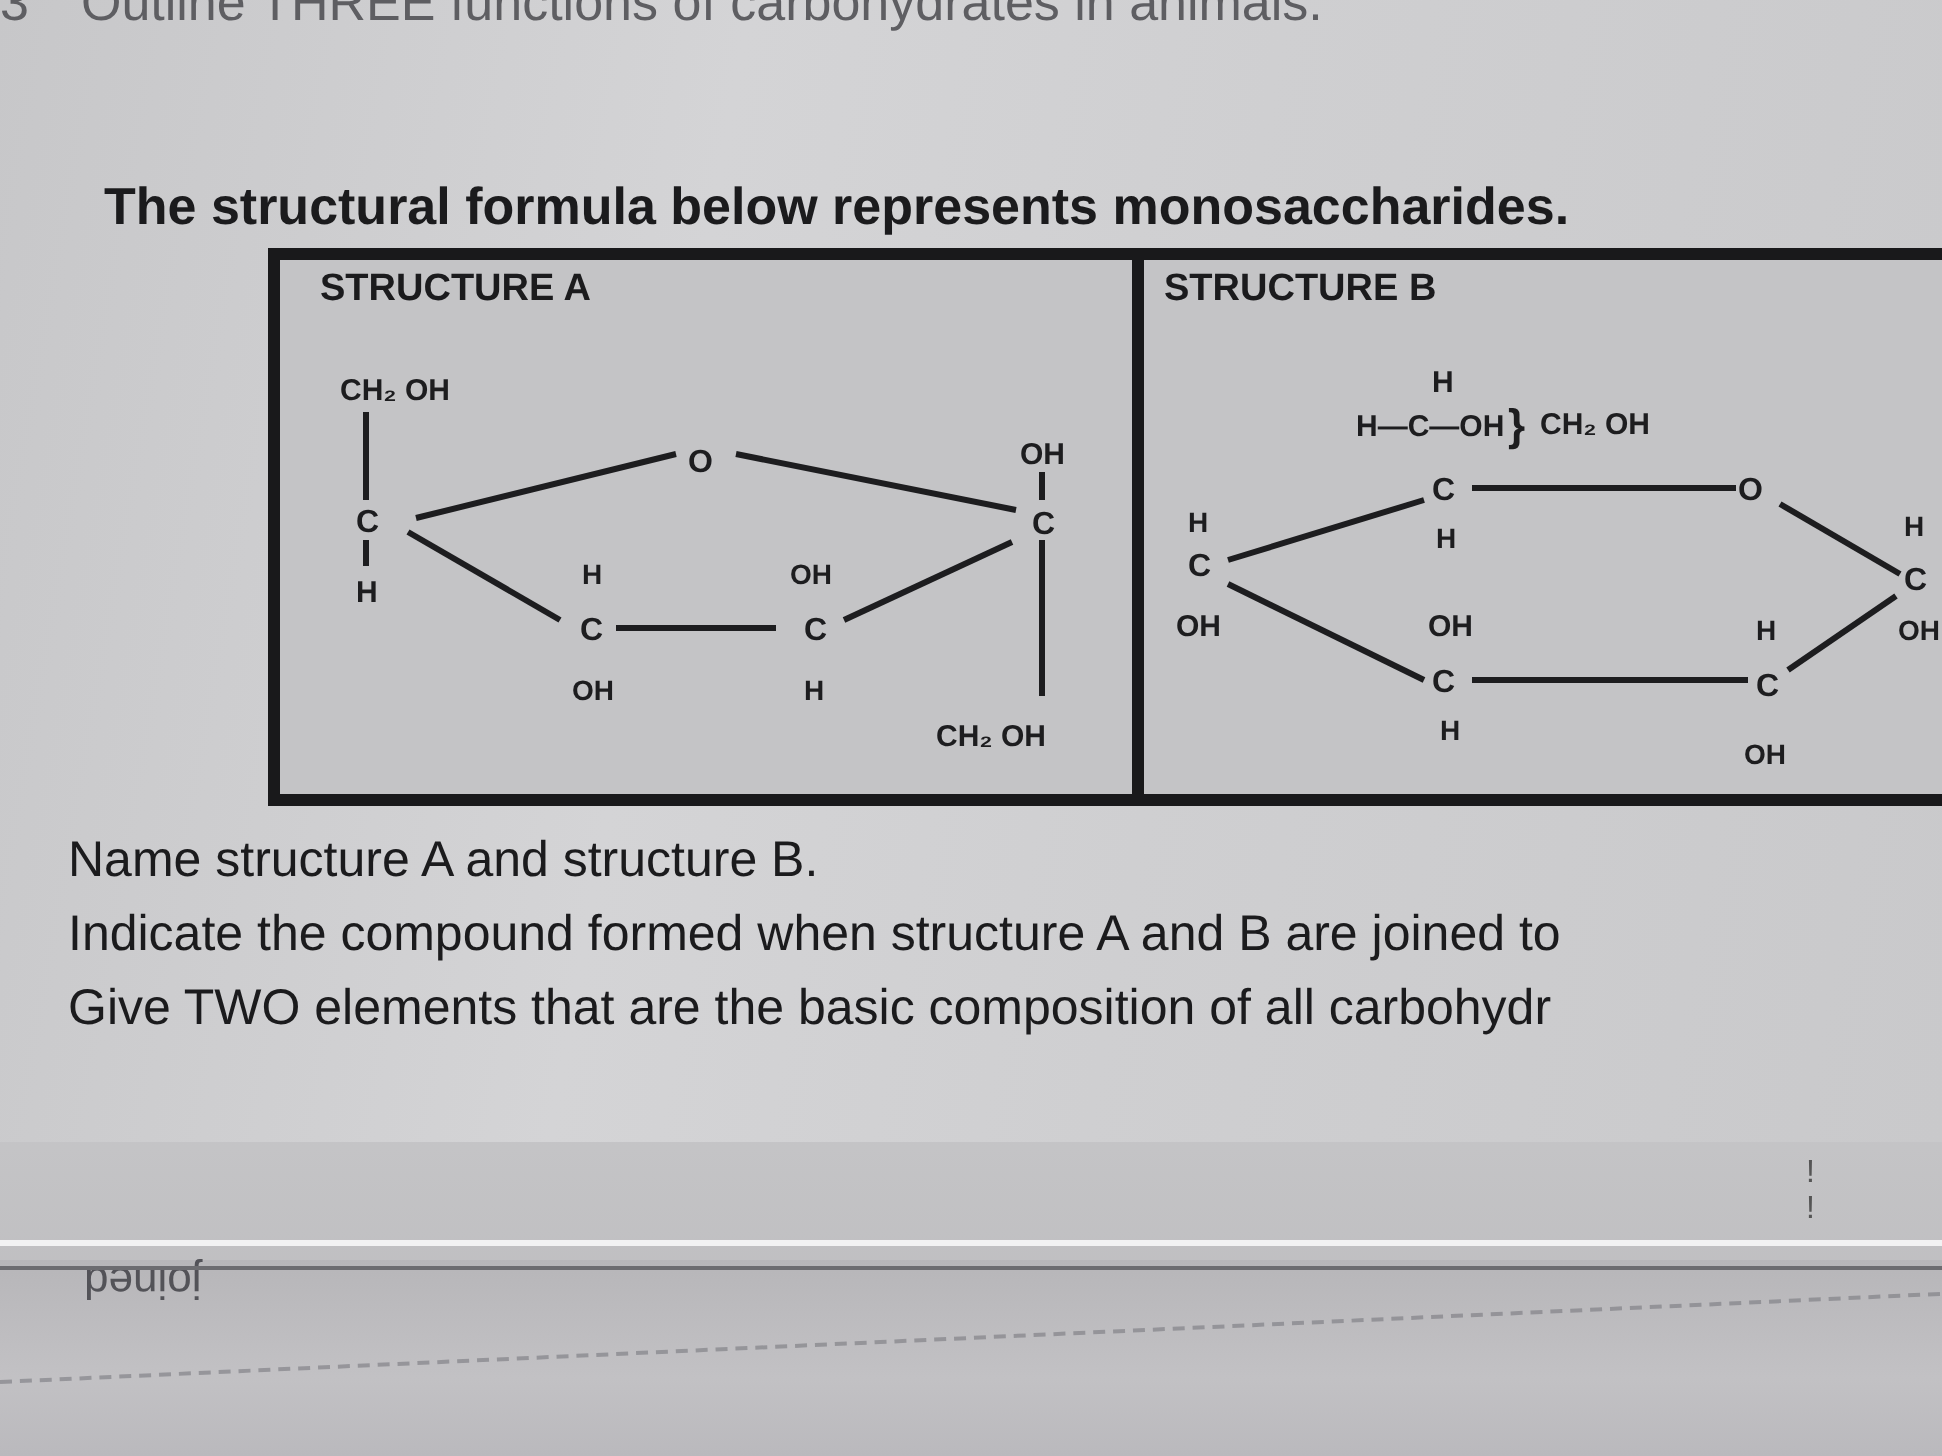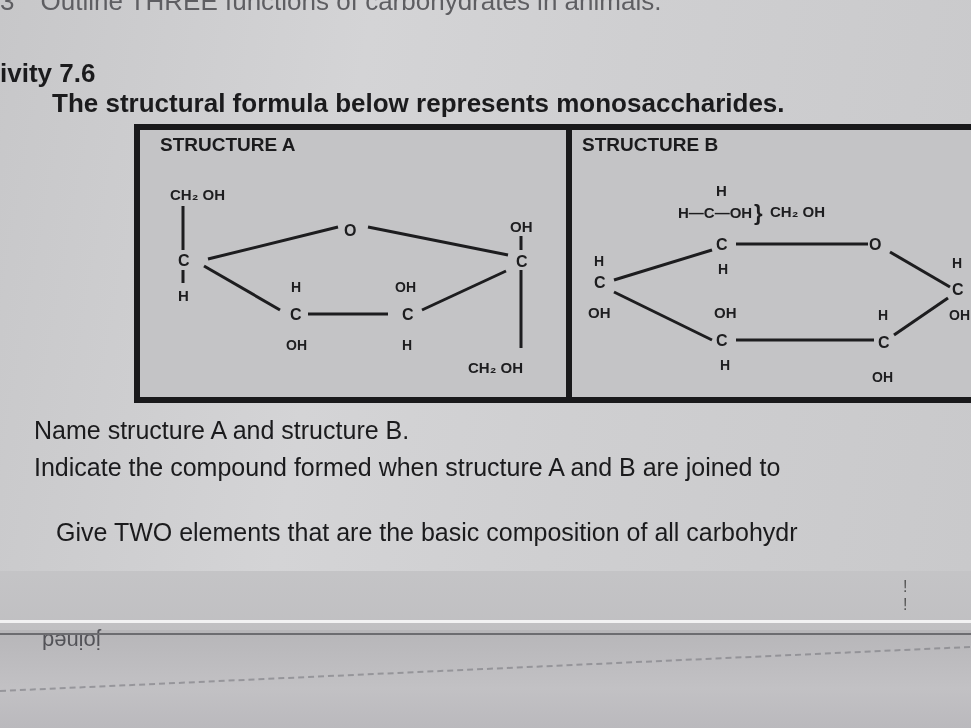--- a/index.html
+++ b/index.html
@@ -37,21 +37,20 @@
   .q { position:absolute; left:34px; font-size:25px; white-space:nowrap; }
   .marks { position:absolute; left:903px; top:578px; font-size:16px; color:#555; letter-spacing:24px; }
 </style>
 </head>
 <body>
 
 <div class="page">
   <div class="top-q">
     <span class="num">3</span><span>Outline THREE functions of carbohydrates in animals.</span>
   </div>
-  <div class="activity">ivity 7.6</div>
   <div class="intro">The structural formula below represents monosaccharides.</div>
 
   <div class="frame"></div>
   <div class="divider"></div>
 
   <div class="box-title" style="left:160px;top:134px;">STRUCTURE A</div>
   <div class="box-title" style="left:582px;top:134px;">STRUCTURE B</div>
 
   <svg class="mol" style="left:140px;top:170px;" width="426" height="225" viewBox="0 0 426 225">
     <text x="30" y="30" font-size="15">CH₂ OH</text>
@@ -101,20 +100,20 @@
     <text x="304" y="178" font-size="16">C</text>
     <text x="298" y="212" font-size="14">OH</text>
     <line x1="320" y1="165" x2="374" y2="128"></line>
     <text x="378" y="98" font-size="14">H</text>
     <text x="378" y="125" font-size="16">C</text>
     <text x="375" y="150" font-size="14">OH</text>
   </svg>
 
   <div class="q" style="top:416px;">Name structure A and structure B.</div>
   <div class="q" style="top:453px;">Indicate the compound formed when structure A and B are joined to</div>
-  <div class="q" style="top:518px;margin-left:22px;">Give TWO elements that are the basic composition of all carbohydr</div>
+  <div class="q" style="top:490px;">Give TWO elements that are the basic composition of all carbohydr</div>
   <div class="marks">! !</div>
 </div>
 
 <div class="back-page"></div>
 <div class="back-text">joined</div>
 <div class="cut-line"></div>
 <div class="stitch"></div>
 
 </body></html>

